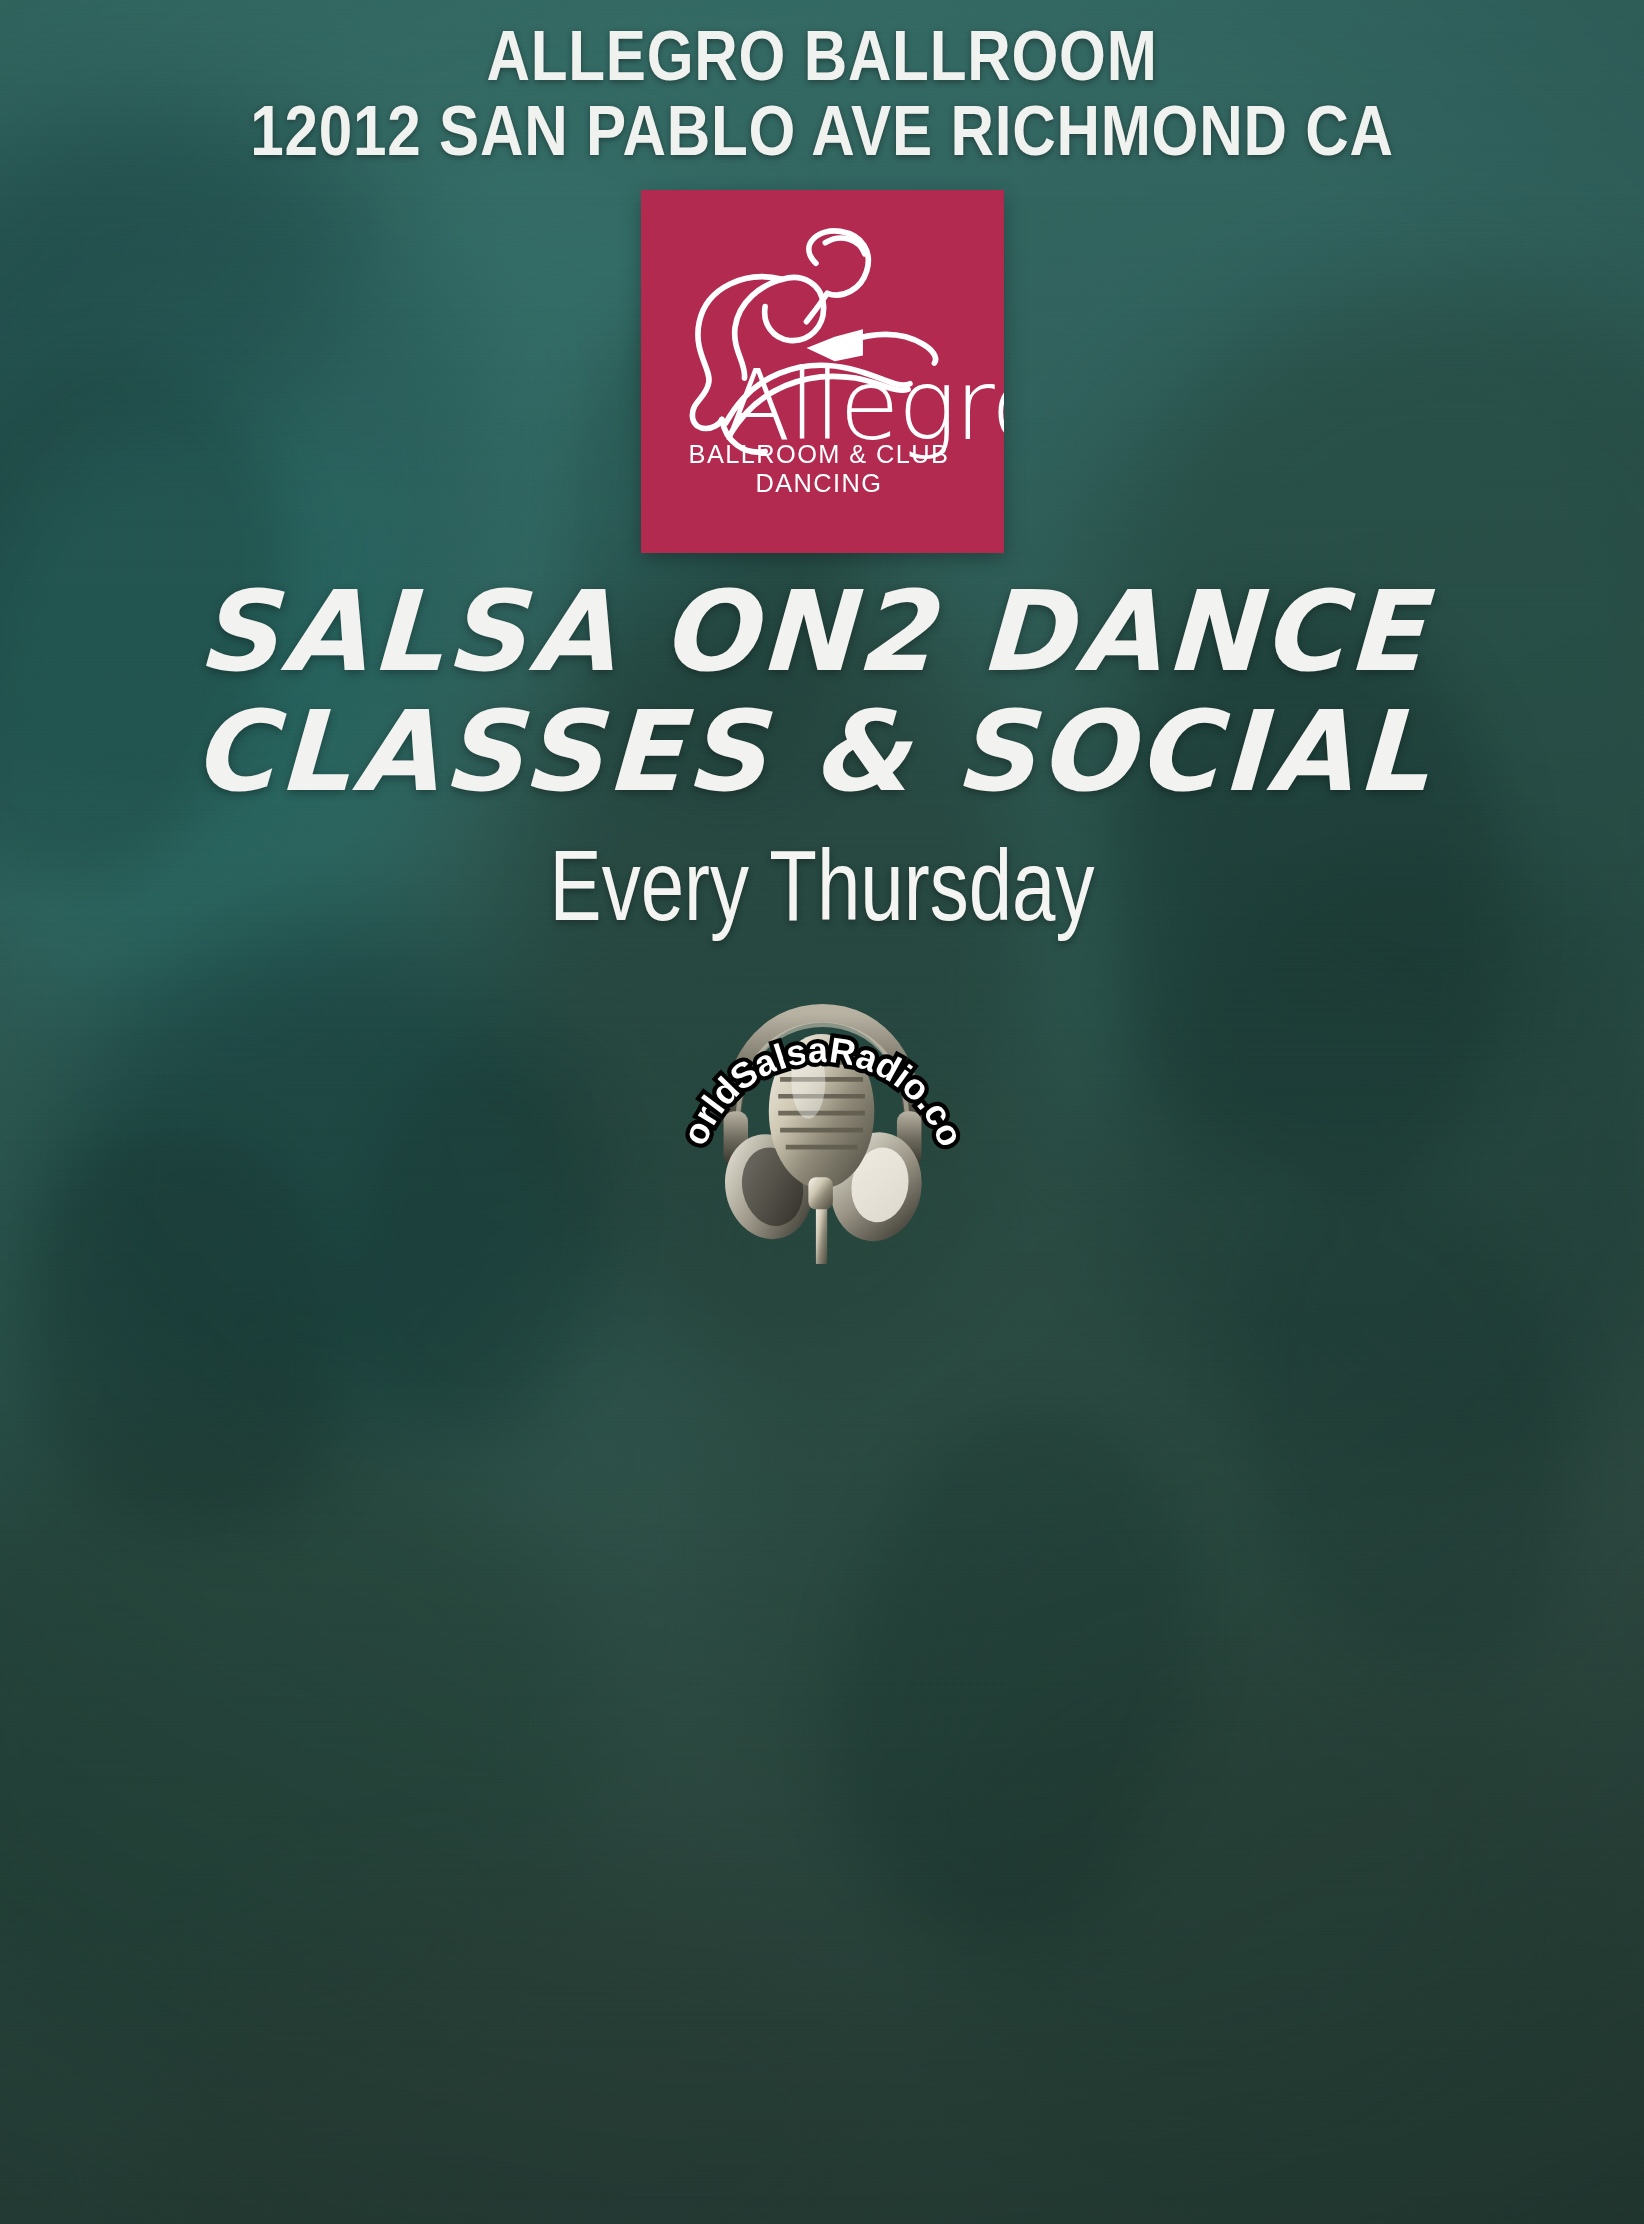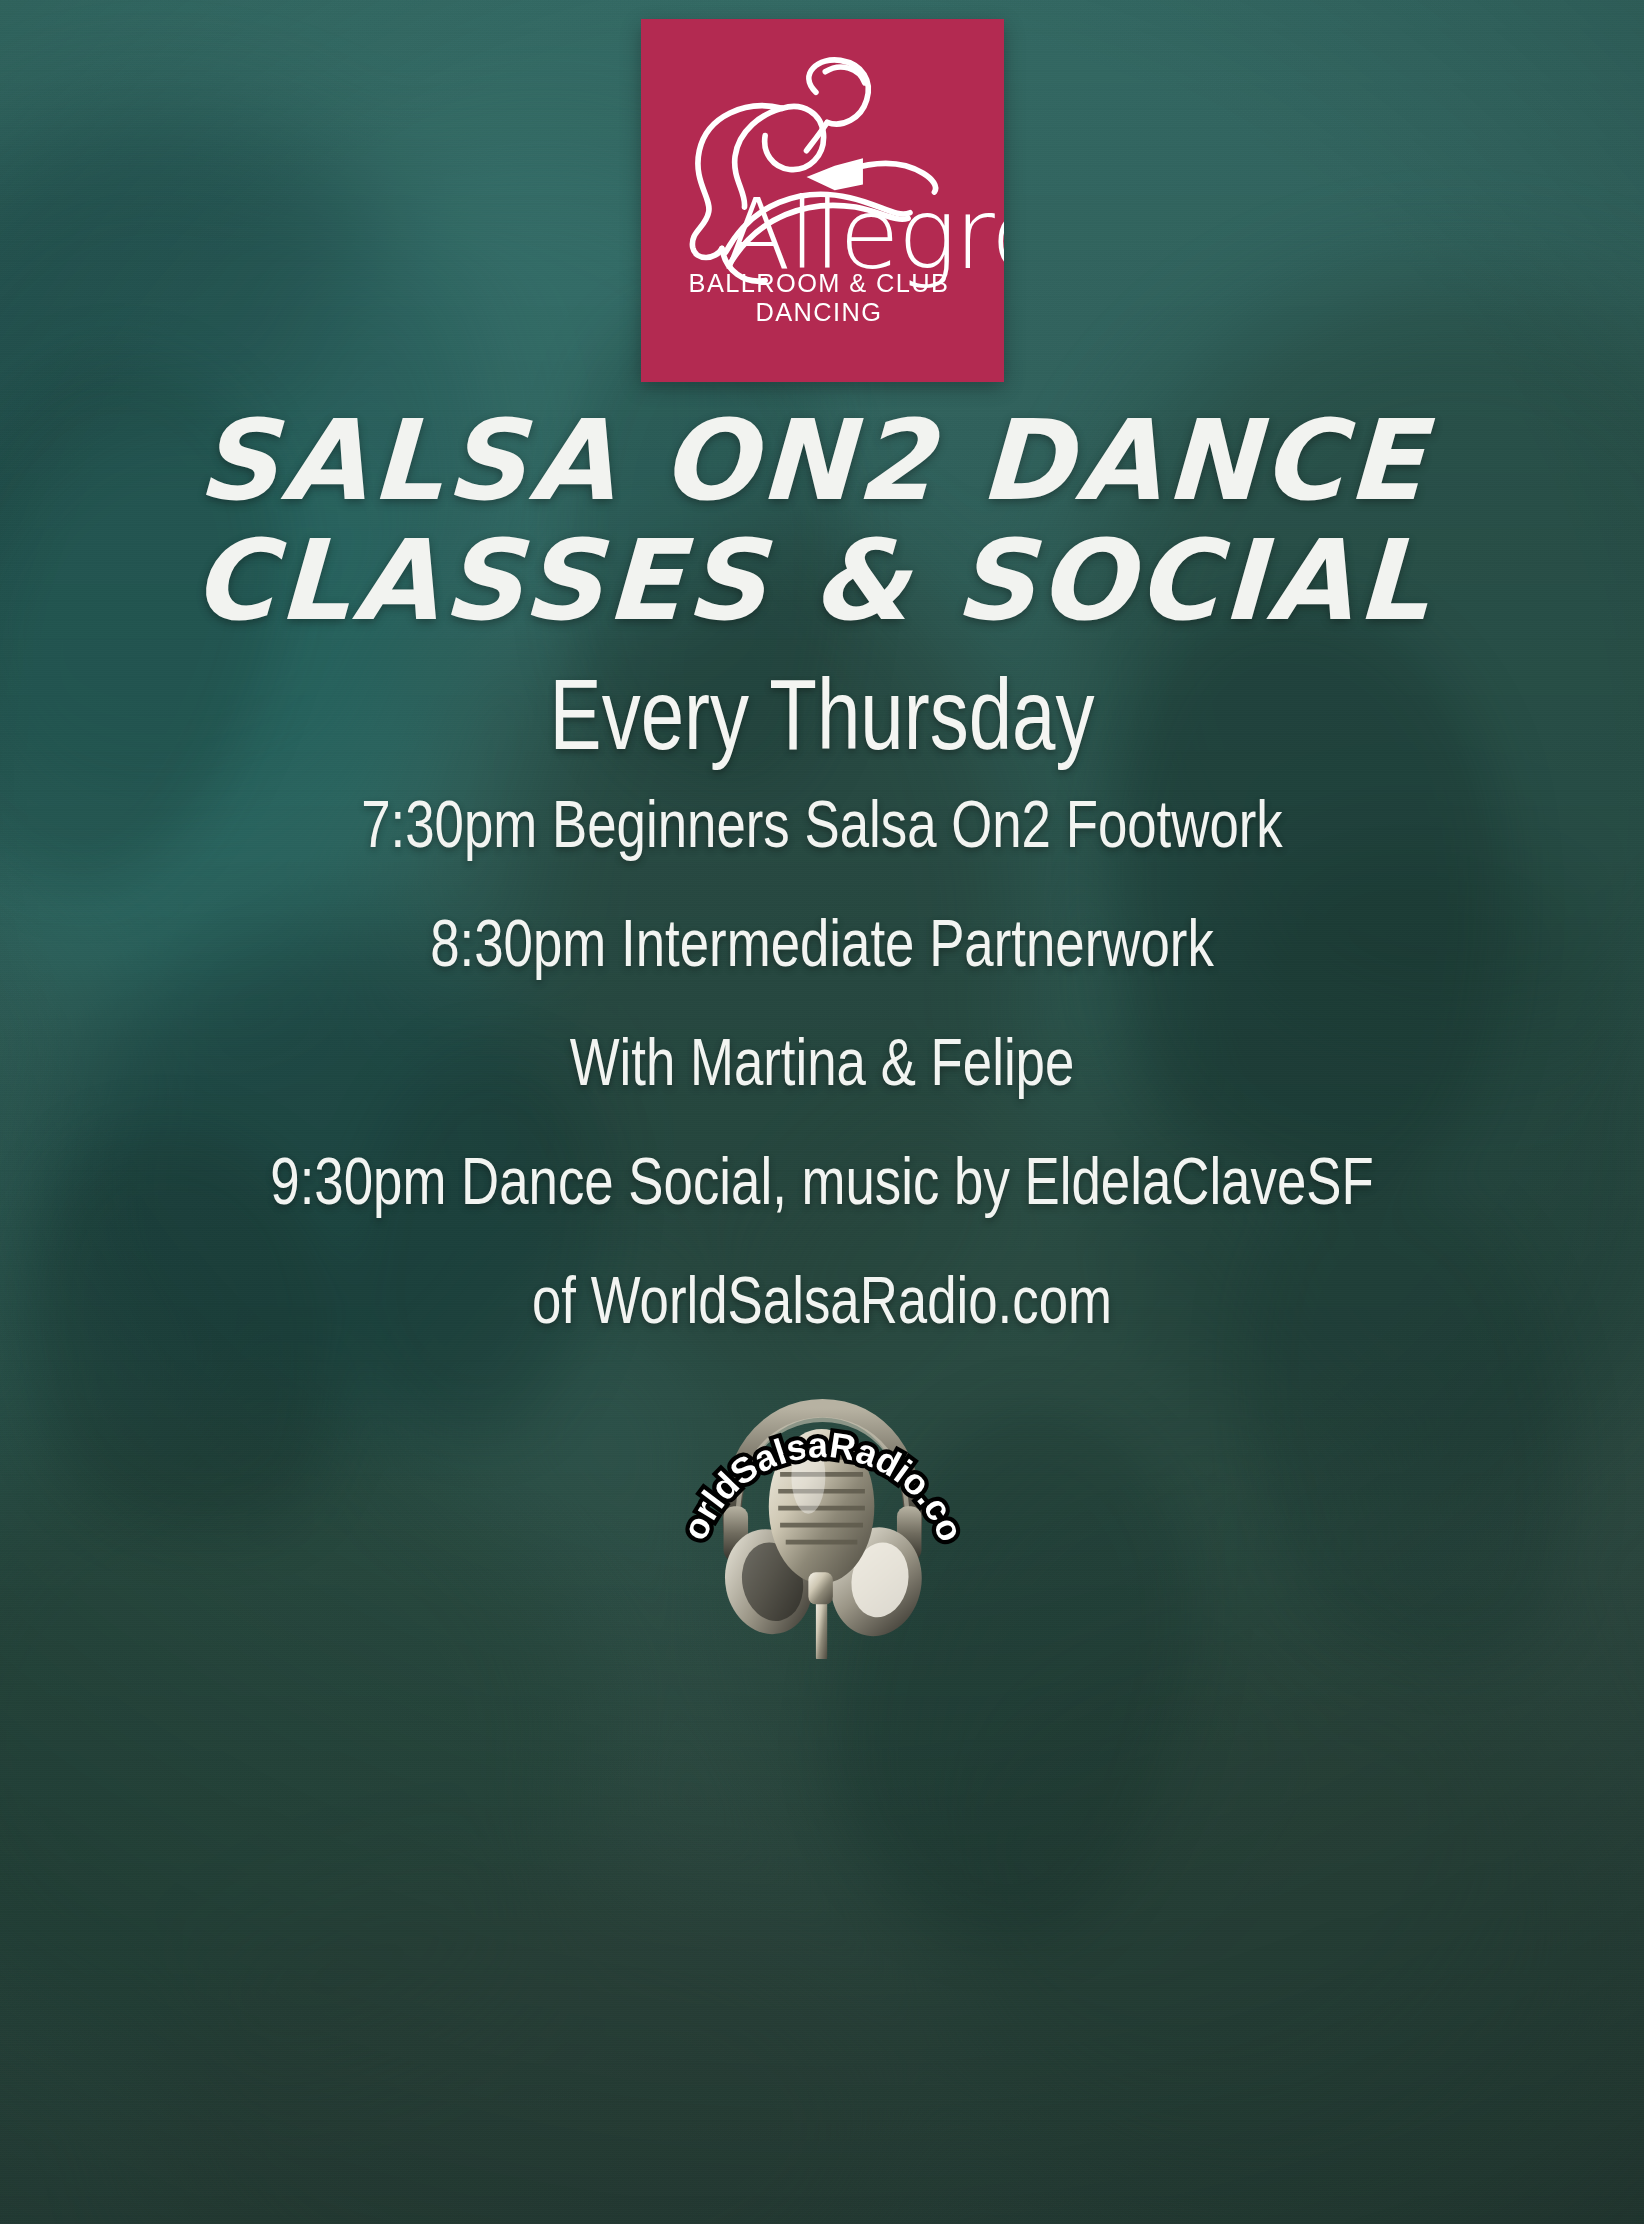--- a/index.html
+++ b/index.html
@@ -173,20 +173,24 @@
     <span class="sil s4"></span>
       <span class="sil s5"></span>
       <span class="sil s6"></span>
     <span class="sil s7"></span>
   </div>
   <div class="bg-layer bg-vignette"></div>
   <div class="bg-layer bg-grain"></div>
 
   <div class="content">
 
+    <div class="venue">
+      <div class="venue-line1">ALLEGRO BALLROOM</div>
+      <div class="venue-line2">12012 SAN PABLO AVE RICHMOND CA</div>
+    </div>
 
     <div class="logo-wrap">
       <div class="allegro-logo">
         <svg viewBox="0 0 386 386" fill="none" stroke="#ffffff" stroke-width="6" stroke-linecap="round" stroke-linejoin="round">
 
           <path d="M150 95 C112 85, 70 103, 62 140 C55 172, 75 190, 72 205
                    C69 222, 52 226, 55 243 C58 258, 80 256, 86 244"></path>
           <path d="M150 95 C128 101, 104 118, 100 146 C97 170, 112 184, 110 200"></path>
 
           <path d="M150 95 C172 88, 192 100, 194 122 C196 146, 178 162, 158 160
@@ -212,27 +216,20 @@
       </div>
     </div>
 
     <div class="headline">
       <span class="hl-row">SALSA ON2 DANCE</span>
       <span class="hl-row">CLASSES &amp; SOCIAL</span>
     </div>
 
     <div class="subtitle">Every Thursday</div>
 
-    <div class="schedule">
-      <div class="sched-line">7:30pm Beginners Salsa On2 Footwork</div>
-      <div class="sched-line">8:30pm Intermediate Partnerwork</div>
-      <div class="sched-line">With Martina &amp; Felipe</div>
-      <div class="sched-line">9:30pm Dance Social, music by EldelaClaveSF</div>
-      <div class="sched-line">of WorldSalsaRadio.com</div>
-    </div>
 
     <div class="wsr-wrap">
       <div class="wsr">
         <svg viewBox="0 0 330 330">
           <defs>
             <linearGradient id="mg" x1="0" y1="0" x2="1" y2="1">
               <stop offset="0" stop-color="#f6f3e9"></stop>
               <stop offset=".35" stop-color="#cfc8b4"></stop>
               <stop offset=".6" stop-color="#8d8877"></stop>
               <stop offset="1" stop-color="#4a473d"></stop>

